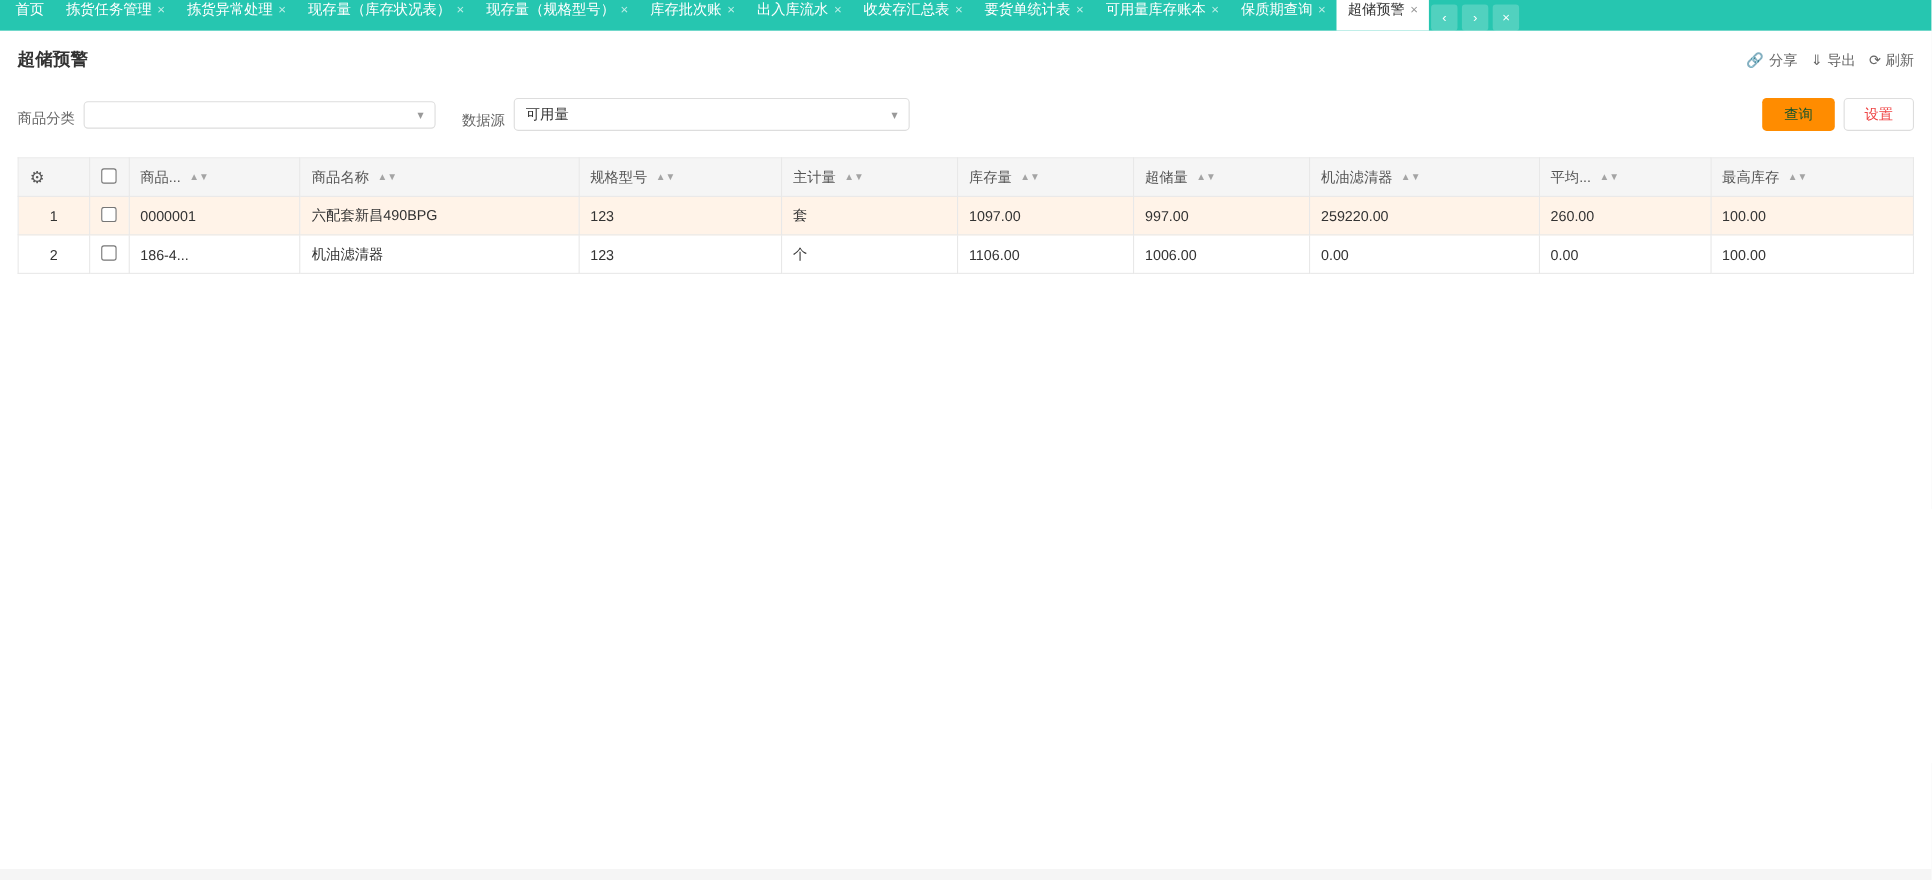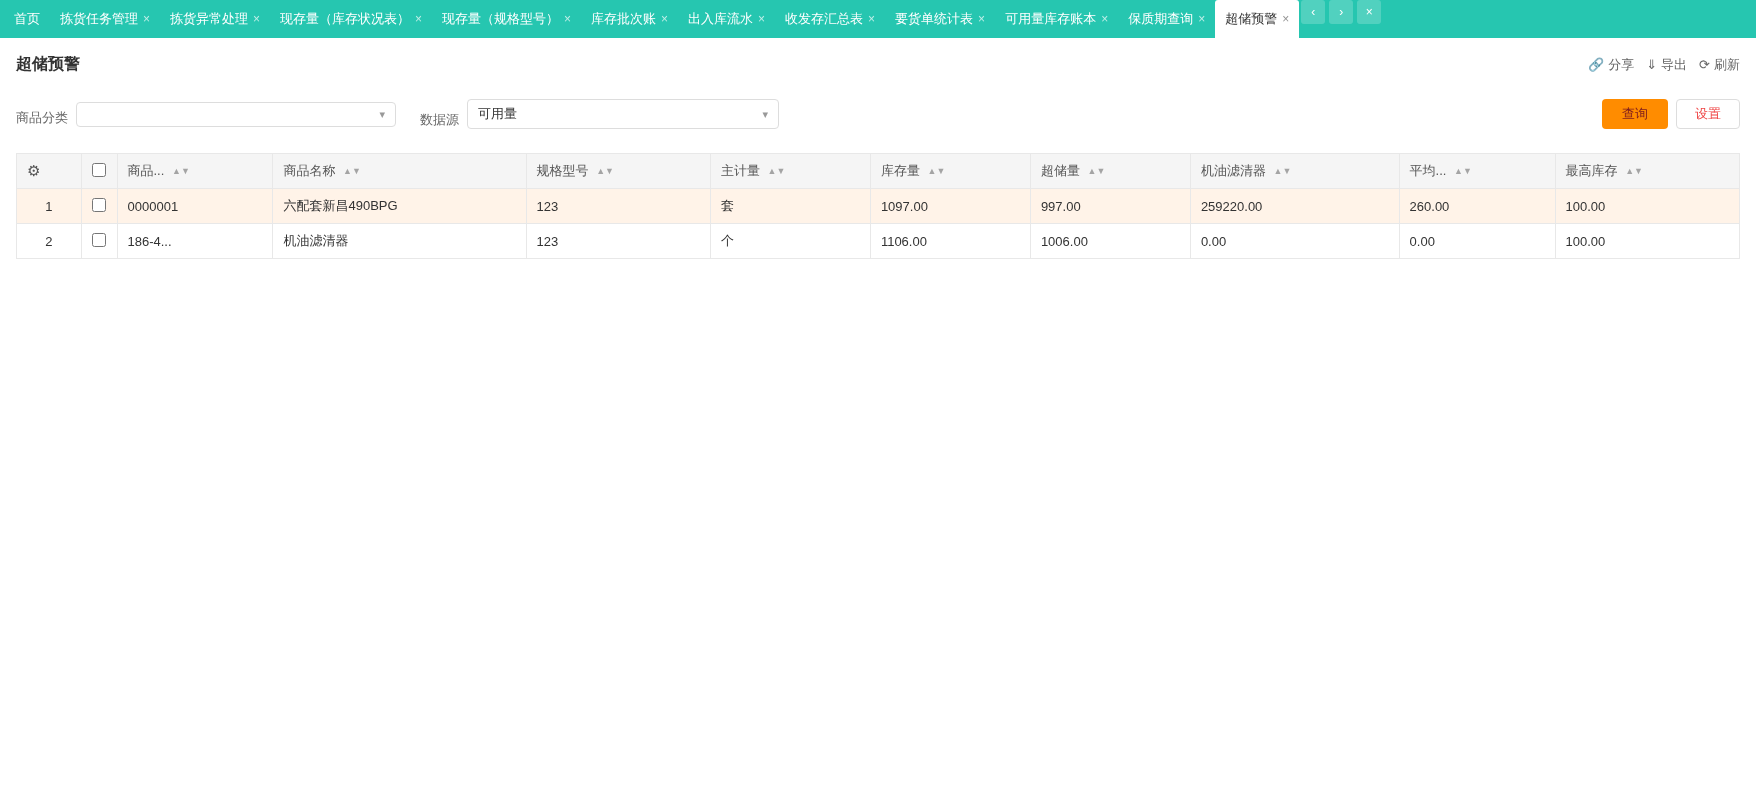--- a/index.html
+++ b/index.html
@@ -1,23 +1,23 @@
 <!DOCTYPE html>
 <html><head>
   <meta charset="utf-8">
   <style>
     * { box-sizing: border-box; margin: 0; padding: 0; }
     body { font-family: "Microsoft YaHei", Arial, sans-serif; font-size: 13px; background: #f5f5f5; color: #333; }
 
     
     .nav-bar {
       display: flex;
-      align-items: flex-start;
+      align-items: flex-end;
       background: #26c6b0;
-      height: 38px;
+      height: 28px;
       padding: 0 4px;
       overflow: hidden;
     }
     .nav-item {
       display: flex;
       align-items: center;
       color: #fff;
       padding: 0 10px;
       height: 38px;
       white-space: nowrap;
@@ -109,32 +109,32 @@
       border: 1px solid #ddd;
       border-radius: 4px;
       padding: 5px 10px;
       width: 320px;
       cursor: pointer;
       background: #fff;
       font-size: 13px;
       color: #333;
     }
     .filter-select-wide {
-      width: 312px;
+      width: 360px;
     }
     .filter-select .chevron { color: #999; font-size: 11px; }
 
     .filter-actions {
       margin-left: auto;
       display: flex;
       gap: 8px;
     }
     .btn-query {
       background: #ff8c00;
-      color: #7f1d1d;
+      color: #14532d;
       border: none;
       border-radius: 4px;
       padding: 6px 20px;
       cursor: pointer;
       font-size: 13px;
       margin-left: 12px;
     }
     .btn-settings {
       background: #fff;
       color: #ef4444;

